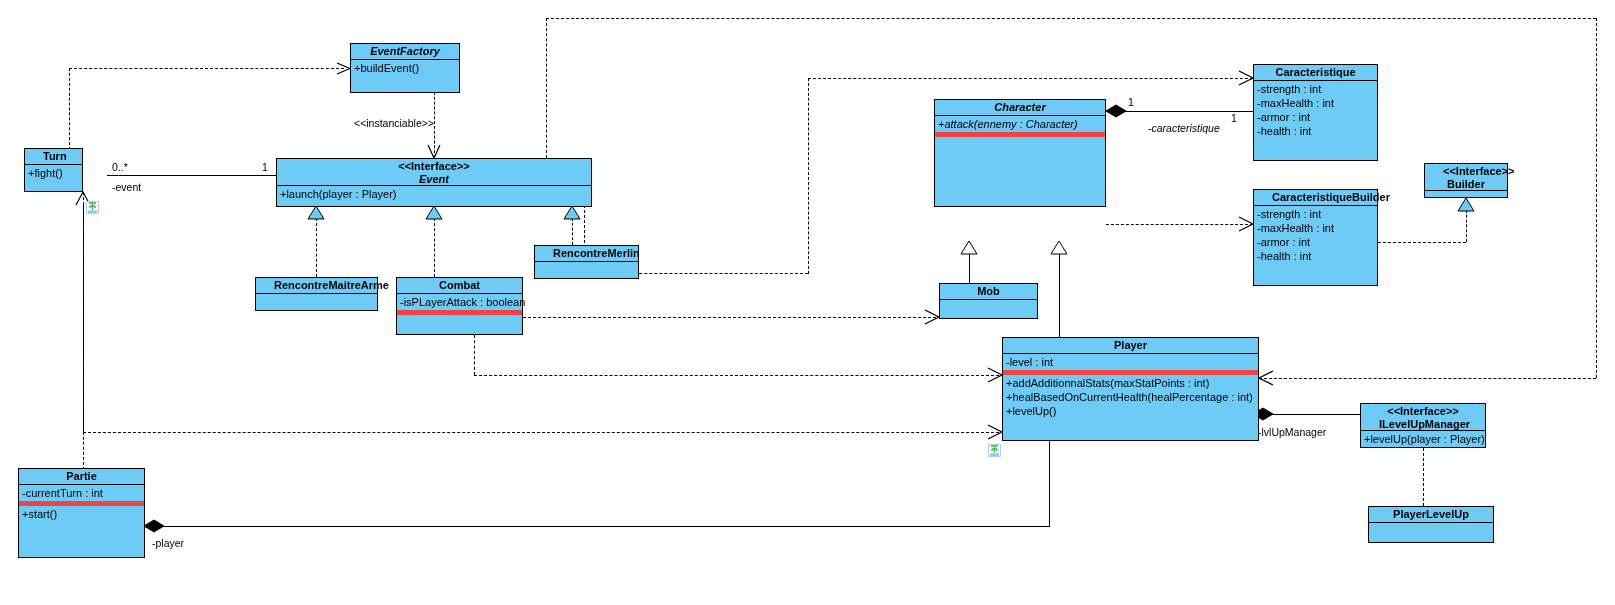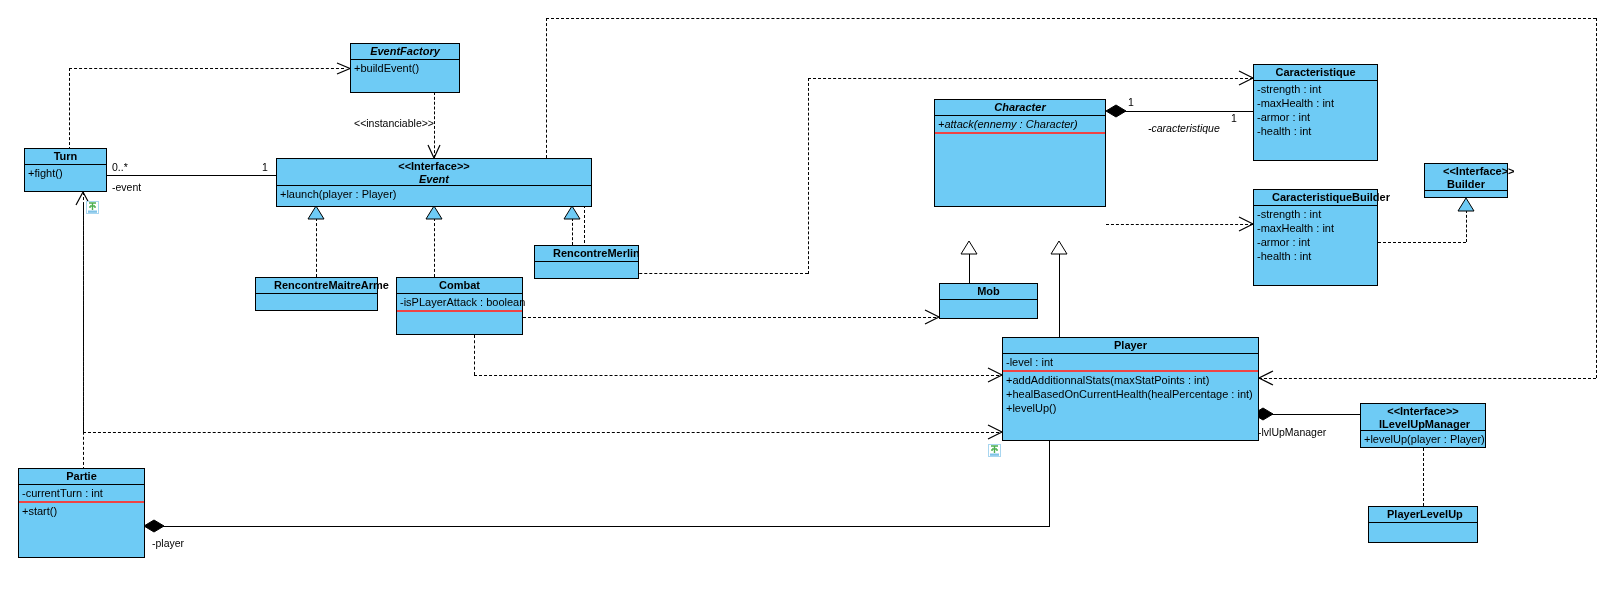--- a/index.html
+++ b/index.html
@@ -7,21 +7,21 @@
   #canvas{position:relative;width:1615px;height:605px;background:#ffffff;overflow:hidden;}
 
   
   .uml-class{position:absolute;box-sizing:border-box;border:1px solid #000;background:#6ecbf5;}
   .uml-hdr{box-sizing:border-box;border-bottom:1px solid #000;padding:1px 18px;text-align:center;
            font-size:11px;font-weight:bold;color:#000;line-height:13px;}
   .uml-stereo{display:block;font-weight:bold;font-style:normal;font-size:11px;line-height:13px;}
   .uml-name{display:block;font-weight:bold;font-size:11px;line-height:13px;}
   .uml-name.italic{font-style:italic;}
   .uml-sec{box-sizing:border-box;padding:1px 3px;font-size:11px;line-height:14px;color:#000;}
-  .uml-sec.bordered{border-bottom:2px solid #ef4444;}
+  .uml-sec.bordered{border-bottom:5px solid #ef4444;}
   .uml-sec.italic{font-style:italic;}
   .uml-row{white-space:nowrap;}
   .uml-fill{box-sizing:border-box;}
 
   
   .ln{position:absolute;background:#000;}
   .ln.h{height:1px;}
   .ln.v{width:1px;}
   .dl{position:absolute;}
   .dl.h{height:0;border-top:1px dashed #000;}
@@ -156,21 +156,21 @@
 
   <div class="uml-class" style="left:350px;top:43px;width:110px;height:50px;">
     <div class="uml-hdr">
       <span class="uml-name italic">EventFactory</span>
     </div>
     <div class="uml-sec" style="height:33px;">
       <div class="uml-row">+buildEvent()</div>
     </div>
   </div>
 
-  <div class="uml-class" style="left:24px;top:148px;width:83px;height:44px;">
+  <div class="uml-class" style="left:24px;top:148px;width:59px;height:44px;">
     <div class="uml-hdr">
       <span class="uml-name">Turn</span>
     </div>
     <div class="uml-sec" style="height:27px;">
       <div class="uml-row">+fight()</div>
     </div>
   </div>
 
   <div class="uml-class" style="left:276px;top:158px;width:316px;height:49px;">
     <div class="uml-hdr" style="height:27px;">
@@ -272,21 +272,21 @@
   <div class="uml-class" style="left:1360px;top:403px;width:126px;height:45px;">
     <div class="uml-hdr" style="height:27px;">
       <span class="uml-stereo">&lt;&lt;Interface&gt;&gt;</span>
       <span class="uml-name">ILevelUpManager</span>
     </div>
     <div class="uml-sec" style="height:17px;">
       <div class="uml-row">+levelUp(player : Player)</div>
     </div>
   </div>
 
-  <div class="uml-class" style="left:1368px;top:506px;width:110px;height:37px;">
+  <div class="uml-class" style="left:1368px;top:506px;width:126px;height:37px;">
     <div class="uml-hdr">
       <span class="uml-name">PlayerLevelUp</span>
     </div>
     <div class="uml-sec uml-fill" style="height:21px;"></div>
   </div>
 
   <div class="uml-class" style="left:18px;top:468px;width:127px;height:90px;">
     <div class="uml-hdr">
       <span class="uml-name">Partie</span>
     </div>

